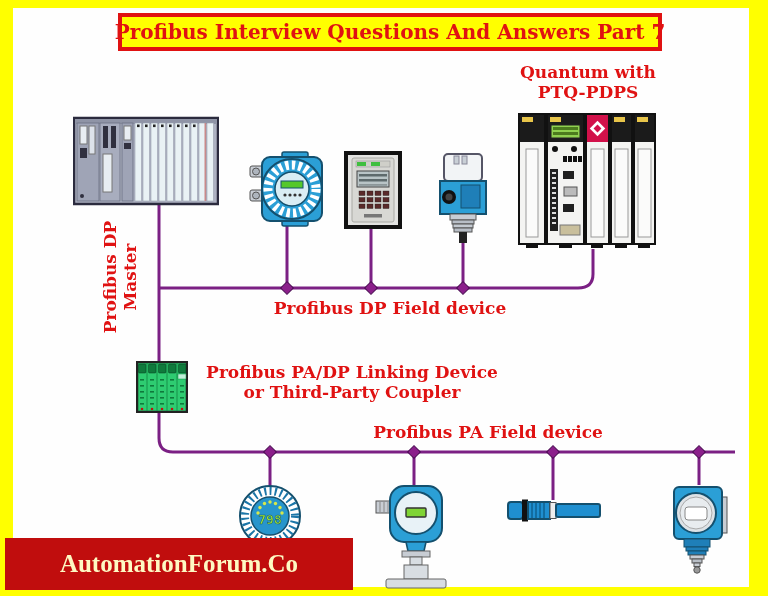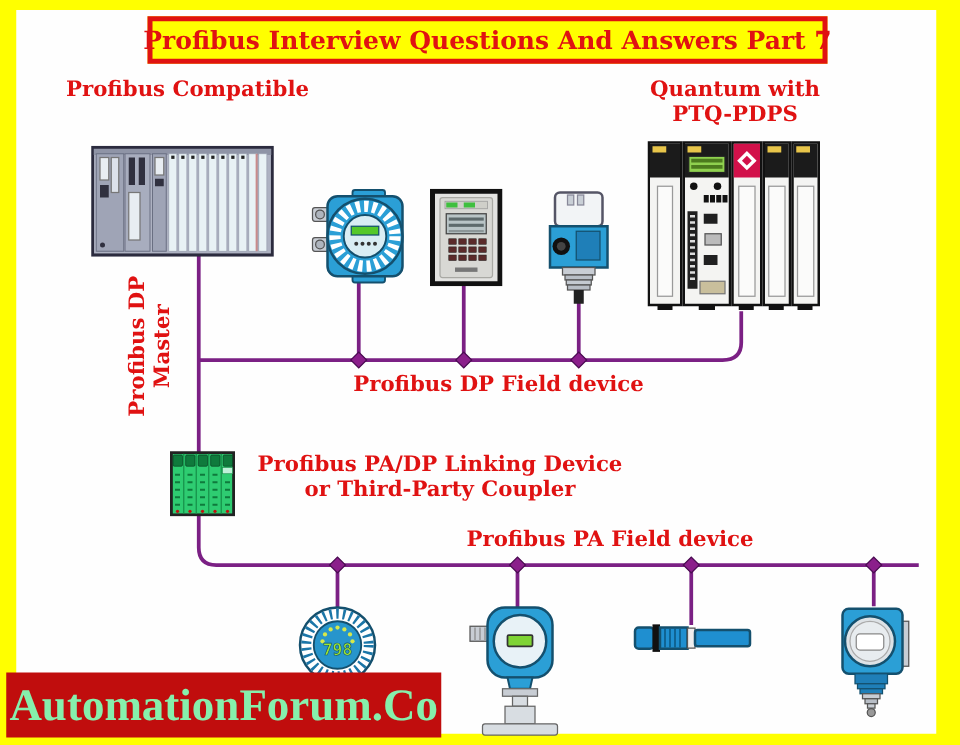--- a/index.html
+++ b/index.html
@@ -11,22 +11,22 @@
   #title-box{left:118px;top:13px;width:536px;height:30px;background:#FFFF00;
              border:4px solid #E01212;display:flex;align-items:center;justify-content:center;
              z-index:4;}
   #title-box span{color:#E01212;font-weight:700;font-size:20px;white-space:nowrap;}
   .lbl17{font-size:17px;z-index:4;}
   #net{left:0;top:0;z-index:1;}
   .dev{z-index:2;}
   #dp-master{left:48px;top:252px;width:154px;height:50px;transform:rotate(-90deg);z-index:3;}
   #logo-box{left:5px;top:538px;width:348px;height:52px;background:#C00D0D;
             display:flex;align-items:center;justify-content:center;z-index:5;}
-  #logo-box span{color:#86efac;font-family:"Liberation Serif",serif;font-weight:700;
-                 font-size:36px;white-space:nowrap;}
+  #logo-box span{color:#fef9c3;font-family:"Liberation Serif",serif;font-weight:700;
+                 font-size:25px;white-space:nowrap;}
 </style>
 </head>
 <body>
 
 <div id="stage">
   <div id="paper"></div>
 
   <svg id="net" class="abs" width="768" height="596">
     <g fill="none" stroke="#7B2084" stroke-width="3">
       <path d="M159,203 L159,438 Q159,452 173,452 L735,452"></path>
@@ -48,31 +48,30 @@
       <rect x="-4.5" y="-4.5" width="9" height="9" transform="translate(553,452) rotate(45)"></rect>
       <rect x="-4.5" y="-4.5" width="9" height="9" transform="translate(699,452) rotate(45)"></rect>
     </g>
   </svg>
 
   <div id="title-box" class="abs">
     <span>Profibus Interview Questions And Answers Part 7</span>
   </div>
 
   <div class="abs redlabel lbl17" style="left:40px;top:62px;width:220px;">
-    <div>Profibus Compatible</div>
   </div>
   <div class="abs redlabel lbl17" style="left:498px;top:62px;width:180px;">
     <div>Quantum with</div>
     <div>PTQ-PDPS</div>
   </div>
   <div id="dp-master" class="abs redlabel lbl17">
     <div>Profibus DP</div>
     <div>Master</div>
   </div>
-  <div class="abs redlabel lbl17" style="left:265px;top:298px;width:250px;text-align:right;">
+  <div class="abs redlabel lbl17" style="left:265px;top:298px;width:250px;">
     <div>Profibus DP Field device</div>
   </div>
   <div class="abs redlabel lbl17" style="left:368px;top:422px;width:240px;">
     <div>Profibus PA Field device</div>
   </div>
   <div class="abs redlabel lbl17" style="left:196px;top:362px;width:312px;">
     <div>Profibus PA/DP Linking Device</div>
     <div>or Third-Party Coupler</div>
   </div>
 

